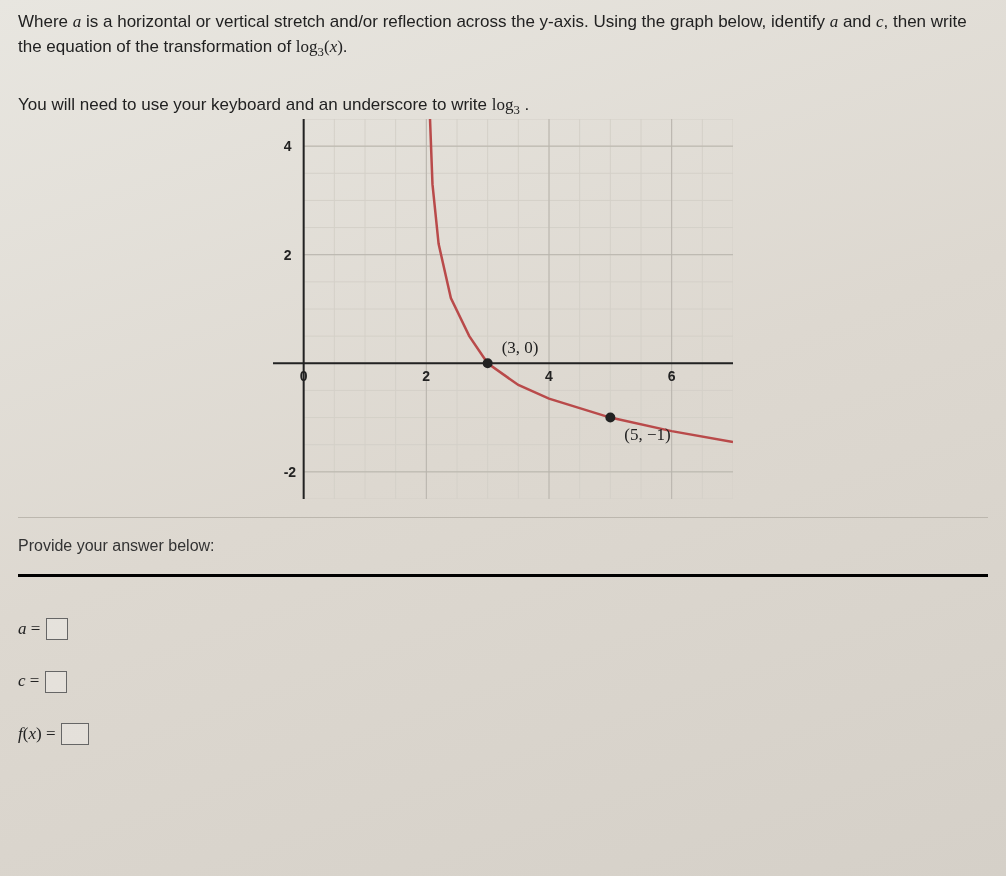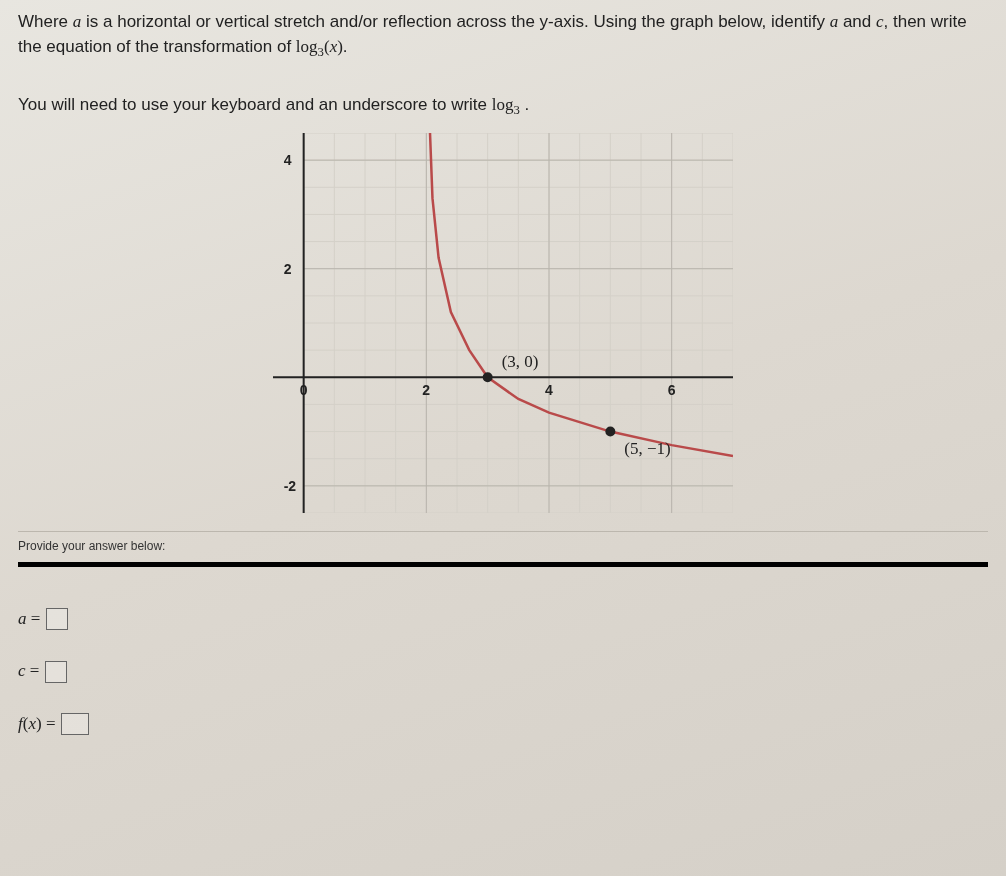--- a/index.html
+++ b/index.html
@@ -11,34 +11,34 @@
     height: 876px;
     overflow: hidden;
     padding: 10px 18px;
     font-size: 17px;
     line-height: 1.45;
   }
   .var { font-style: italic; font-family: "Times New Roman", serif; }
   .mathspan { font-family: "Times New Roman", serif; }
   .sub { font-size: 0.75em; vertical-align: sub; }
   .question-text { margin-bottom: 31px; }
-  .instruction { margin-bottom: 14px; }
+  .instruction { }
   .chart-wrap {
     width: 100%;
     display: flex;
     justify-content: center;
     margin-bottom: 18px;
   }
   svg.chart { display: block; }
   .answer-label {
     border-top: 1px solid #bcb7ae;
-    border-bottom: 5px solid #000000;
-    padding: 6px 0;
+    border-bottom: 3px solid #000000;
+    padding: 16px 0;
     margin-bottom: 40px;
-    font-size: 12px;
+    font-size: 16px;
     color: #333;
   }
   .answer-row {
     display: flex;
     align-items: center;
     margin-bottom: 28px;
     font-family: "Times New Roman", serif;
     font-size: 17px;
   }
   .answer-row .lhs { margin-right: 6px; }

